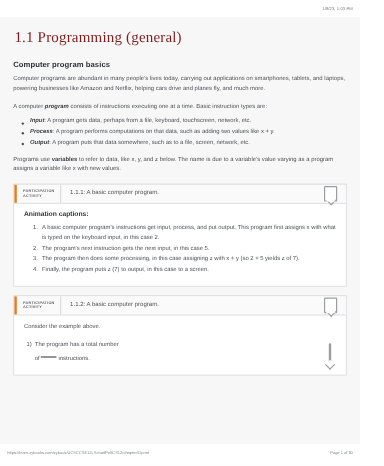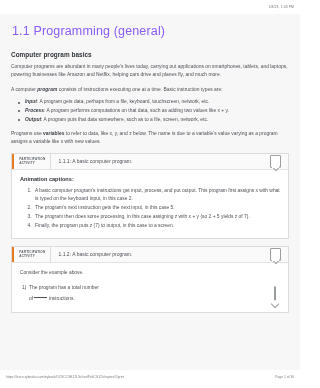--- a/index.html
+++ b/index.html
@@ -44,24 +44,25 @@
     overflow: hidden;
   }
 
   .title-band {
     background: #f7f7f7;
     padding: 10px 12px 9px 12px;
   }
   .page-title {
     font-size: 12.5px;
     font-weight: 400;
-    color: #8b5cf6;
+    color: #7f1d1d;
     letter-spacing: 0.15px;
     margin: 0;
     line-height: 1.2;
+    font-family: Liberation Serif, serif;
   }
 
   .content {
     background: #f7f7f7;
     padding: 0 11px;
   }
 
   h2.section-head {
     font-size: 6.4px;
     font-weight: bold;

